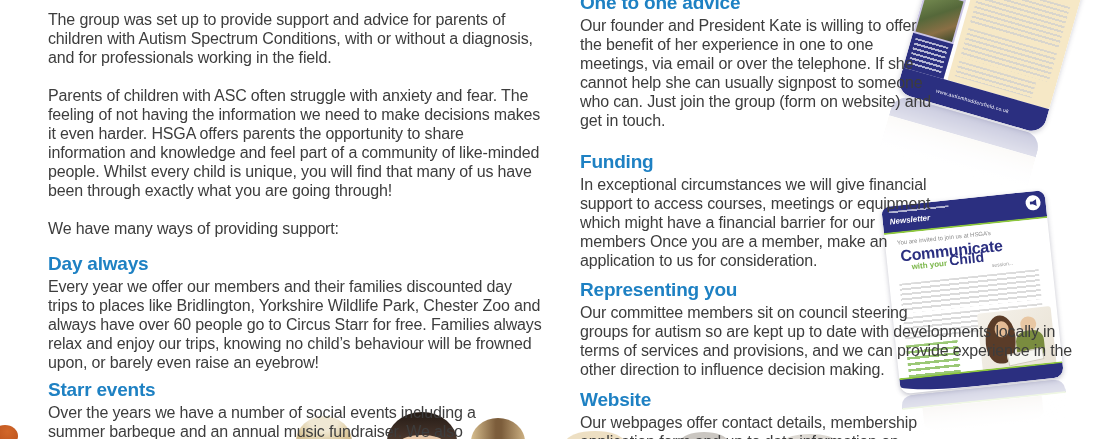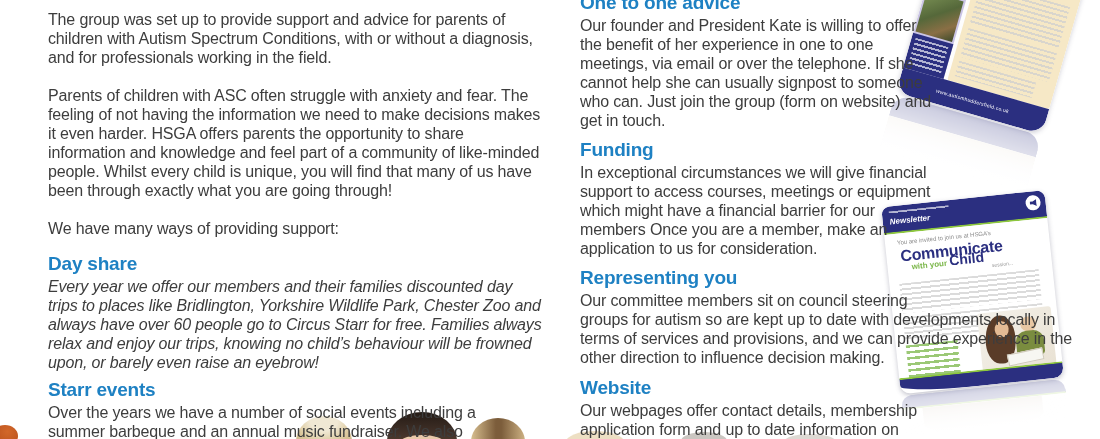--- a/index.html
+++ b/index.html
@@ -107,34 +107,34 @@
 <body>
 
 <div class="canvas">
 
   <div class="col col-left">
     <p class="para">The group was set up to provide support and advice for parents of children with Autism Spectrum Conditions, with or without a diagnosis, and for professionals working in the field.</p>
     <p class="para">Parents of children with ASC often struggle with anxiety and fear.  The feeling of not having the information we need to make decisions makes it even harder.  HSGA offers parents the opportunity to share information and knowledge and feel part of a community of like-minded people.  Whilst every child is unique, you will find that many of us have been through exactly what you are going through!</p>
     <p class="para" style="margin-bottom:14px;">We have many ways of providing support:</p>
 
     <div class="sec">
-      <h2 class="sec-h">Day share</h2>
-      <p class="para" style="margin-bottom:0;font-style:italic;">Every year we offer our members and their families discounted day trips to places like Bridlington, Yorkshire Wildlife Park, Chester Zoo and always have over 60 people go to Circus Starr for free.  Families always relax and enjoy our trips, knowing no child’s behaviour will be frowned upon, or barely even raise an eyebrow!</p>
+      <h2 class="sec-h">Day always</h2>
+      <p class="para" style="margin-bottom:0;">Every year we offer our members and their families discounted day trips to places like Bridlington, Yorkshire Wildlife Park, Chester Zoo and always have over 60 people go to Circus Starr for free.  Families always relax and enjoy our trips, knowing no child’s behaviour will be frowned upon, or barely even raise an eyebrow!</p>
     </div>
 
     <div class="sec">
       <h2 class="sec-h">Starr events</h2>
       <p class="para last" style="width:430px;">Over the years we have a number of social events including a summer barbeque and an annual music fundraiser.  We also hold information discussion groups to offer advice on key</p>
     </div>
   </div>
 
   <div class="col col-right">
     <div class="sec" style="margin-top:0;">
       <h2 class="sec-h">One to one advice</h2>
-      <p class="para" style="margin-bottom:8px;">Our founder and President Kate is willing to offer the benefit of her experience in one to one meetings, via email or over the telephone. If she cannot help she can usually signpost to someone who can.  Just join the group (form on website) and get in touch.</p>
+      <p class="para" style="margin-bottom:20px;">Our founder and President Kate is willing to offer the benefit of her experience in one to one meetings, via email or over the telephone. If she cannot help she can usually signpost to someone who can.  Just join the group (form on website) and get in touch.</p>
     </div>
 
     <div class="sec">
       <h2 class="sec-h">Funding</h2>
       <p class="para" style="margin-bottom:8px;">In exceptional circumstances we will give financial support to access courses, meetings or equipment which might have a financial barrier for our members Once you are a member, make an application to us for consideration.</p>
     </div>
 
     <div class="sec">
       <h2 class="sec-h">Representing you</h2>
       <p class="para" style="margin-bottom:0;">Our committee members sit on council steering</p>

